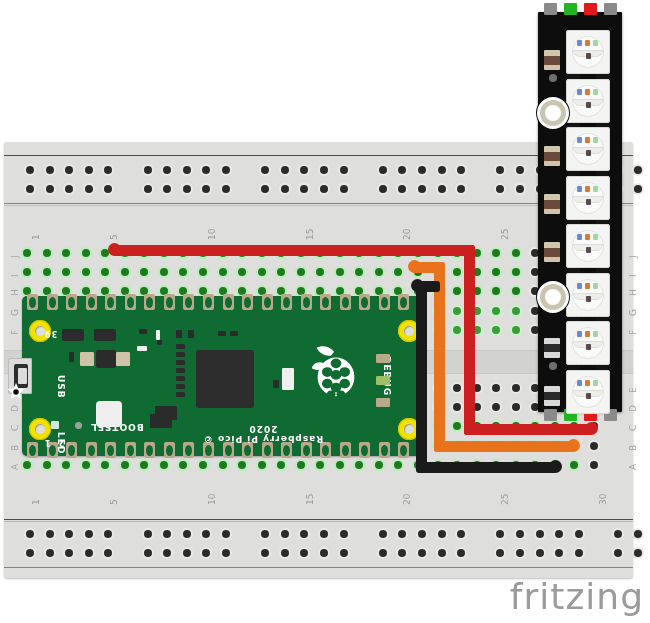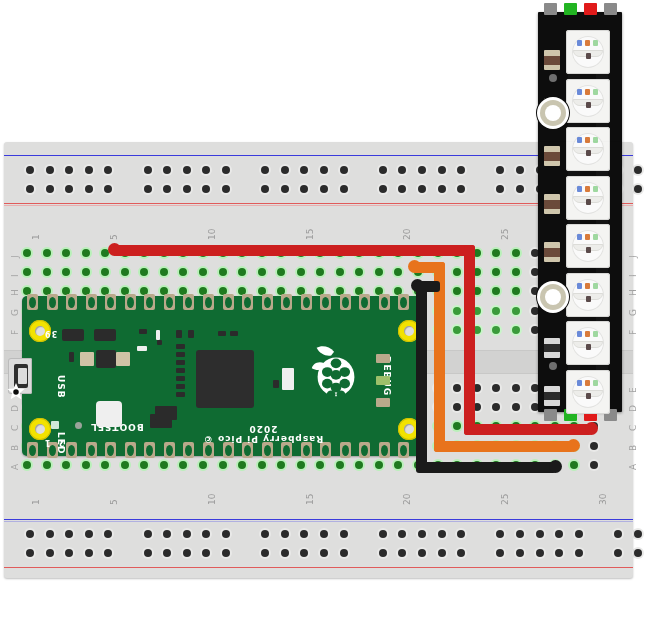--- a/index.html
+++ b/index.html
@@ -908,13 +908,14 @@
   <div class="wcap" id="w-or-b" style="left: 567px; top: 439px; background: rgb(232, 115, 28); width: 13px; height: 13px;"></div>
 
   <div class="wcap" id="w-bk-a" style="left: 411px; top: 279px; background: rgb(26, 26, 26); width: 13px; height: 13px;"></div>
   <div class="wire" style="left:416px;top:281px;width:24px;height:11px;background:#1a1a1a;"></div>
   <div class="wire" style="left:416px;top:281px;width:11px;height:187px;background:#1a1a1a;"></div>
   <div class="wire" style="left:416px;top:462px;width:140px;height:11px;background:#1a1a1a;"></div>
   <div class="wcap" id="w-bk-b" style="left: 549px; top: 460px; background: rgb(26, 26, 26); width: 13px; height: 13px;"></div>
 
   <div class="bb-shadow"></div>
 
+  <div class="fz">fritzing</div>
 </div>
 
 </body></html>

